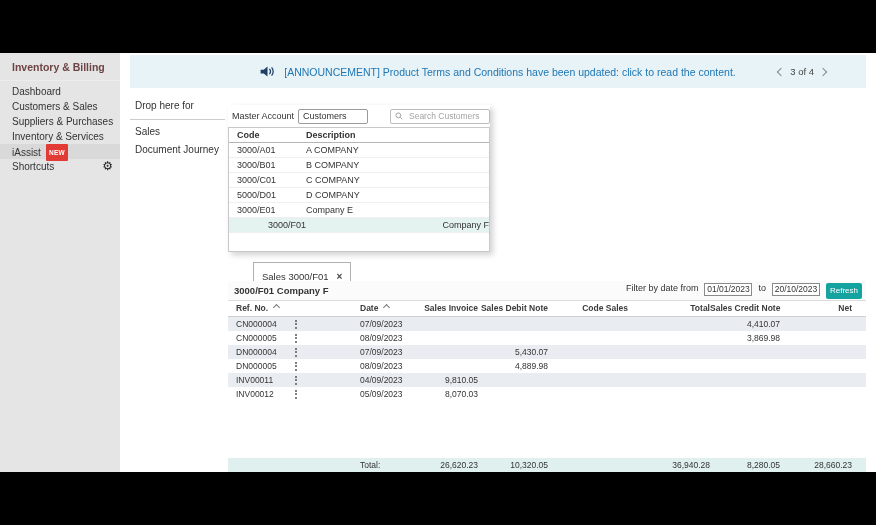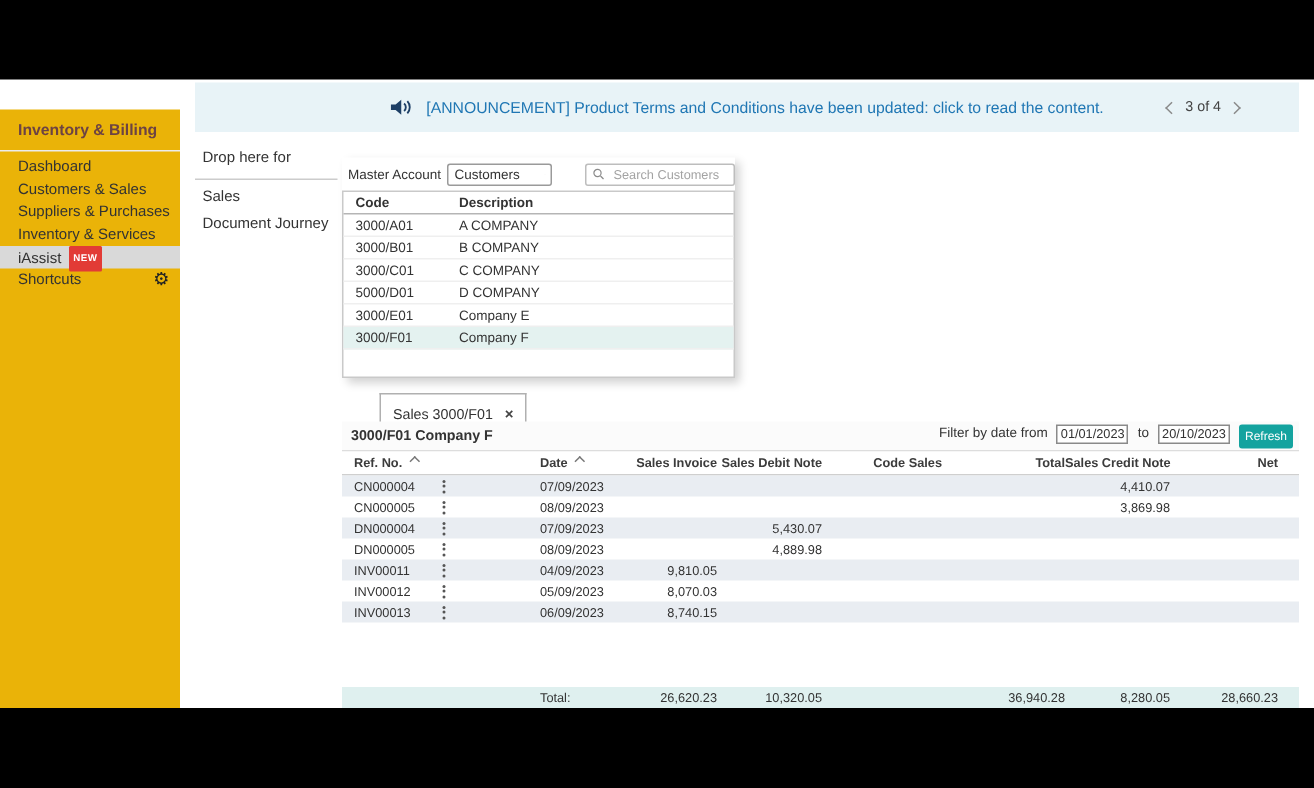--- a/index.html
+++ b/index.html
@@ -3,21 +3,21 @@
 <meta charset="utf-8">
 <style>
   html,body{margin:0;padding:0;}
   body{
     width:876px;height:525px;position:relative;overflow:hidden;
     background:#000;font-family:"Liberation Sans",sans-serif;
   }
   .app{position:absolute;top:53px;left:0;width:876px;height:419px;background:#fff;overflow:hidden;}
 
   
-  .sidebar{position:absolute;top:0;left:0;width:120px;height:100%;background:#eab308;margin-top:20px;}
+  .sidebar{position:absolute;top:0;left:0;width:120px;height:100%;background:#e5e5e5;}
   .sb-title{padding:8px 0 7px 12px;font-size:10.5px;font-weight:bold;color:#6d4343;border-bottom:1px solid #ececec;}
   .sb-items{padding-top:3px;}
   .sb-item{height:15px;line-height:15px;padding-left:12px;font-size:10px;color:#333;position:relative;cursor:pointer;white-space:nowrap;}
   .sb-item.selected{background:#d9d9d9;}
   .badge{display:inline-block;background:#e23b36;color:#fff;font-size:6.5px;font-weight:bold;padding:1px 3px 1px 3px;border-radius:1px;margin-left:5px;vertical-align:1px;letter-spacing:.3px;}
   .gear{position:absolute;right:7px;top:1px;font-size:12px;color:#222;cursor:pointer;line-height:13px;}
 
   
   .banner{position:absolute;left:130px;top:2px;width:736px;height:33px;background:#e8f3f7;display:flex;align-items:center;justify-content:center;}
   .banner-text{font-size:10.5px;color:#2077b4;margin-left:9px;cursor:pointer;}
@@ -37,21 +37,21 @@
   .m-label{font-size:9px;color:#333;margin-left:4px;white-space:nowrap;}
   .m-select{margin-left:4px;width:70px;height:15px;border:1px solid #9a9a9a;border-radius:2px;display:flex;align-items:center;justify-content:space-between;font-size:9px;color:#333;padding:0 4px;background:#fff;box-sizing:border-box;cursor:pointer;gap:16px;}
   .m-search{margin-left:auto;width:100px;height:15px;border:1px solid #bdbdbd;border-radius:2px;display:flex;align-items:center;padding:0 4px;box-sizing:border-box;background:#fff;}
   .m-search input{border:none;outline:none;flex:1;min-width:0;font-size:8.5px;color:#333;font-family:inherit;margin-left:4px;background:transparent;}
   .m-search input::placeholder{color:#a3a3a3;}
   .m-table{position:absolute;left:0;top:22px;right:0;bottom:0;border:1px solid #c9c9c9;background:#fff;box-sizing:border-box;}
   .m-thead{display:flex;height:14px;line-height:14px;border-bottom:1px solid #b5b5b5;font-size:9px;color:#333;font-weight:600;}
   .mc-code{width:69px;padding-left:8px;box-sizing:content-box;}
   .mc-desc{flex:1;}
   .cust-row{display:flex;height:14px;line-height:14px;font-size:9px;color:#333;border-bottom:1px solid #efefef;cursor:pointer;}
-  .cust-row.selected{background:#e4f2f0;}
+  .cust-row.selected{background:#e4f2f0;text-align:right;}
 
   
   .tabstrip{position:absolute;left:228px;top:209px;width:638px;height:19px;}
   .tab{position:absolute;left:5px;top:0;height:30px;display:inline-flex;align-items:center;background:#fff;border:1px solid #b0b0b0;border-bottom:2px solid #2e6da4;padding:0 8px;font-size:9.5px;color:#333;box-sizing:border-box;cursor:pointer;white-space:nowrap;margin-left:20px;}
   .tab-close{margin-left:8px;font-size:10px;color:#444;cursor:pointer;line-height:1;font-weight:bold;}
 
   
   .dheader{position:absolute;left:228px;top:228px;width:638px;height:20px;background:#fbfbfb;border-bottom:1px solid #ddd;display:flex;align-items:center;box-sizing:border-box;}
   .d-title{margin-left:6px;font-size:9.5px;font-weight:600;color:#333;white-space:nowrap;}
   .d-filter{margin-left:auto;display:flex;gap:6px;margin-right:4px;font-size:9px;color:#333;}
@@ -295,37 +295,20 @@
             </span>
           </div>
           <div class="cell c-date">05/09/2023</div>
           <div class="cell c-invoice">8,070.03</div>
           <div class="cell c-debit"></div>
           <div class="cell c-cash"></div>
           <div class="cell c-total"></div>
           <div class="cell c-credit"></div>
           <div class="cell c-net"></div>
         </div>
-        <div class="drow shaded">
-          <div class="cell c-ref">INV00013</div>
-          <div class="cell c-menu">
-            <span class="kebab">
-              <i></i>
-              <i></i>
-              <i></i>
-            </span>
-          </div>
-          <div class="cell c-date">06/09/2023</div>
-          <div class="cell c-invoice">8,740.15</div>
-          <div class="cell c-debit"></div>
-          <div class="cell c-cash"></div>
-          <div class="cell c-total"></div>
-          <div class="cell c-credit"></div>
-          <div class="cell c-net"></div>
-        </div>
       </div>
     <div class="dt-fill"></div>
     <div class="dt-total">
       <div class="cell c-ref"></div>
       <div class="cell c-menu"></div>
       <div class="cell c-date">Total:</div>
       <div class="cell c-invoice">26,620.23</div>
       <div class="cell c-debit">10,320.05</div>
       <div class="cell c-cash"></div>
       <div class="cell c-total">36,940.28</div>

